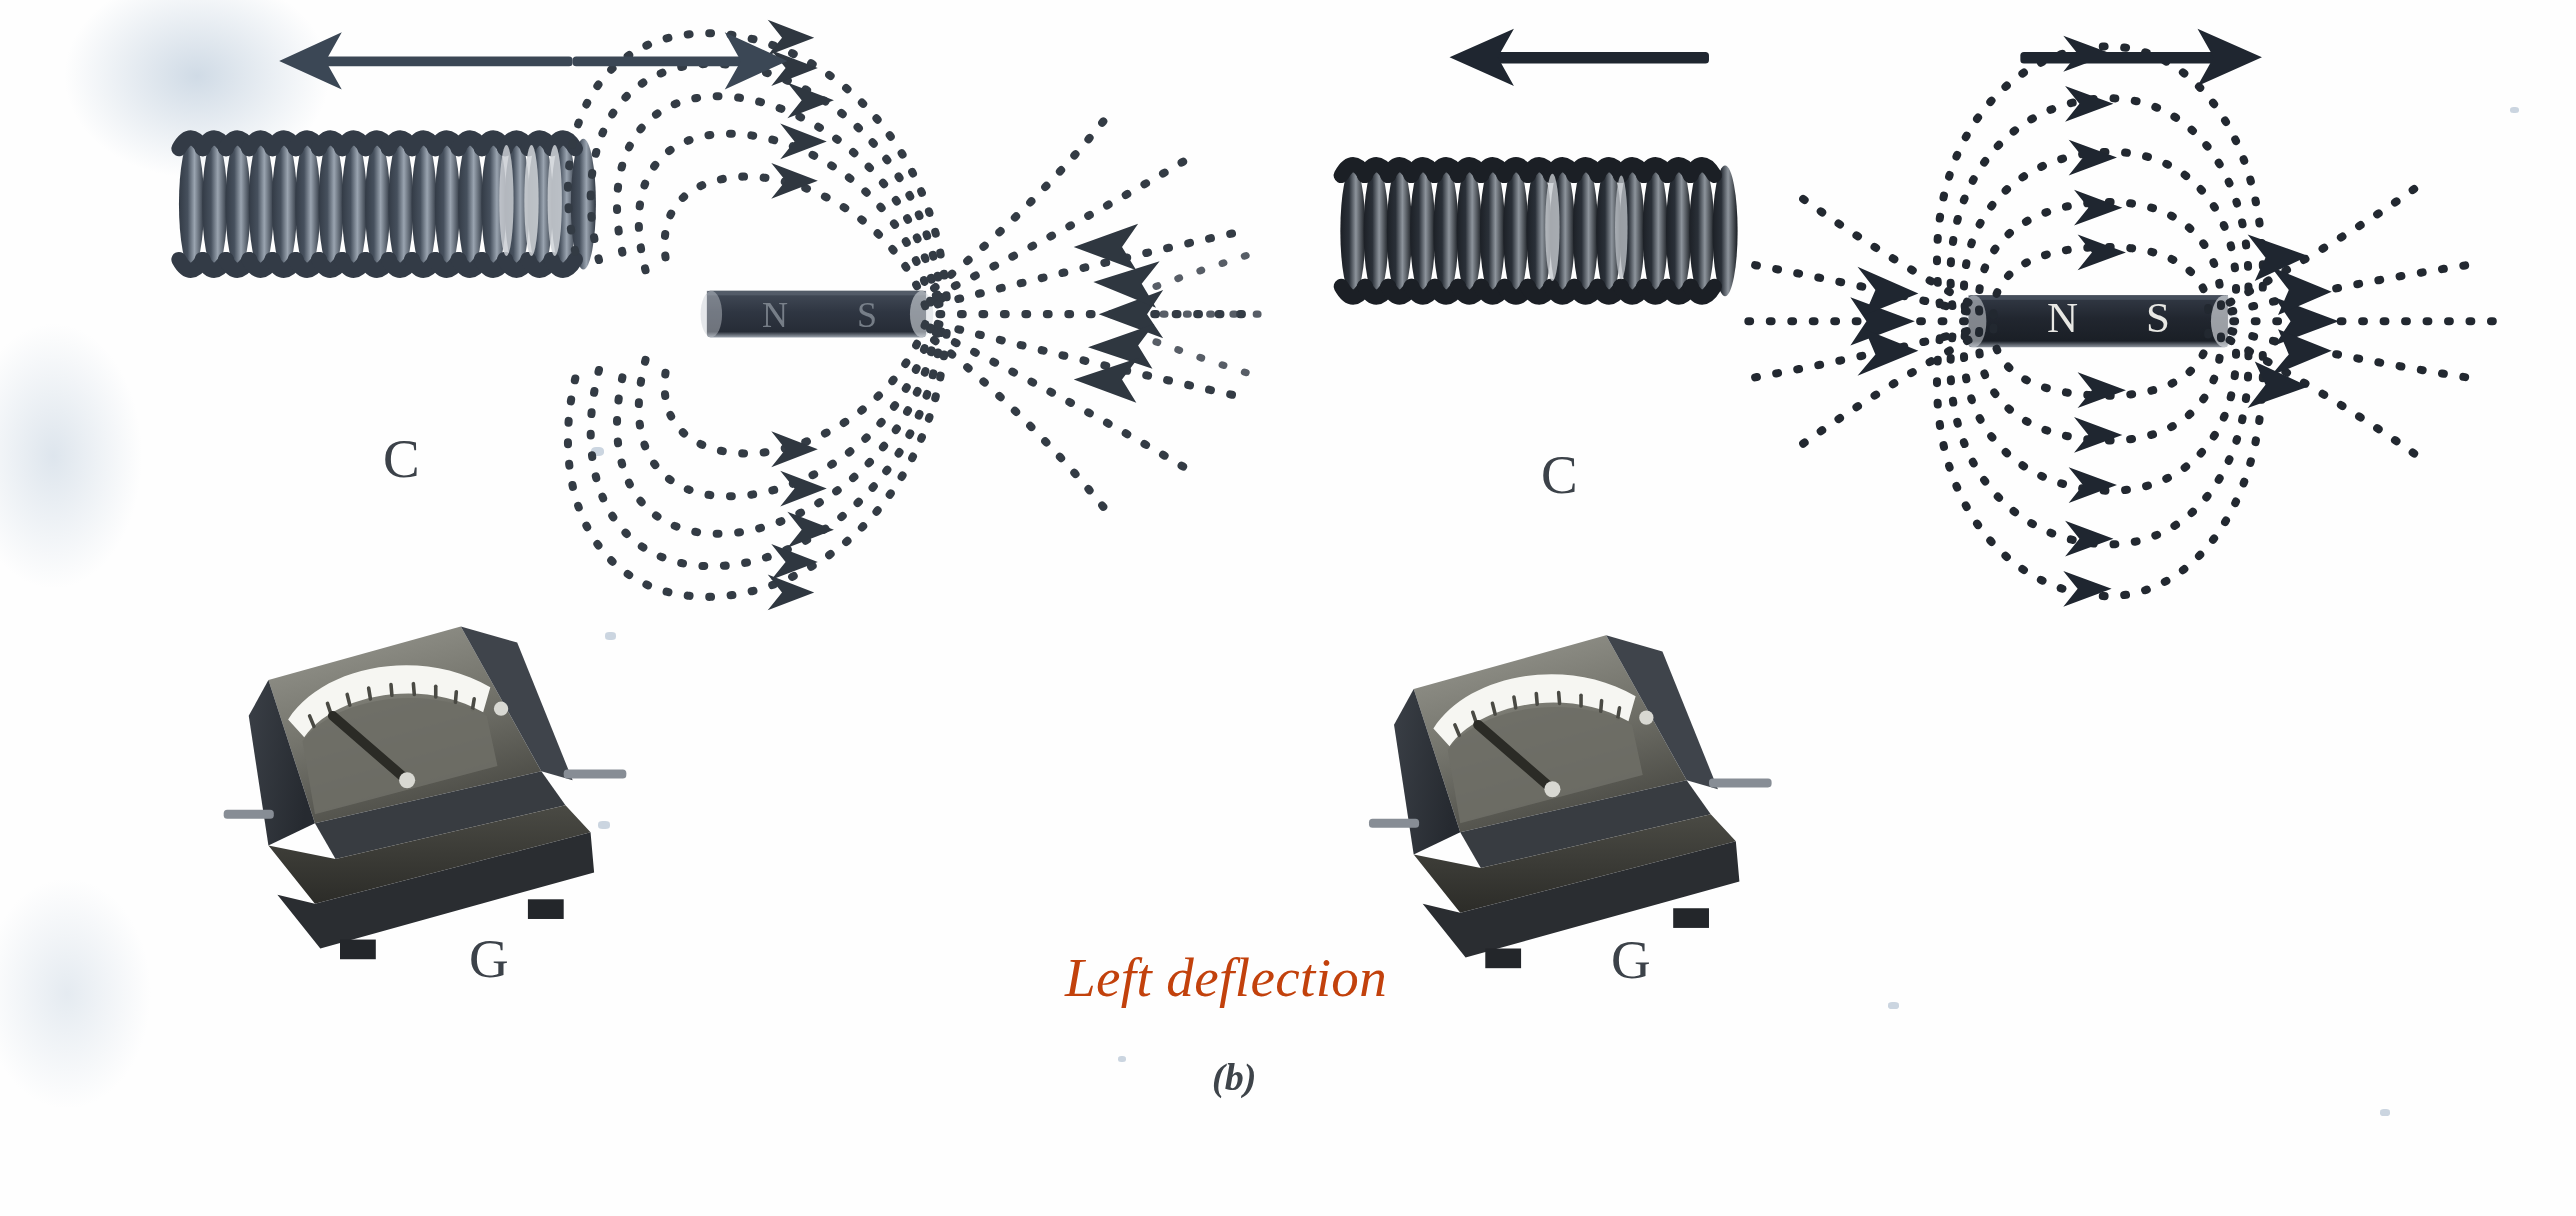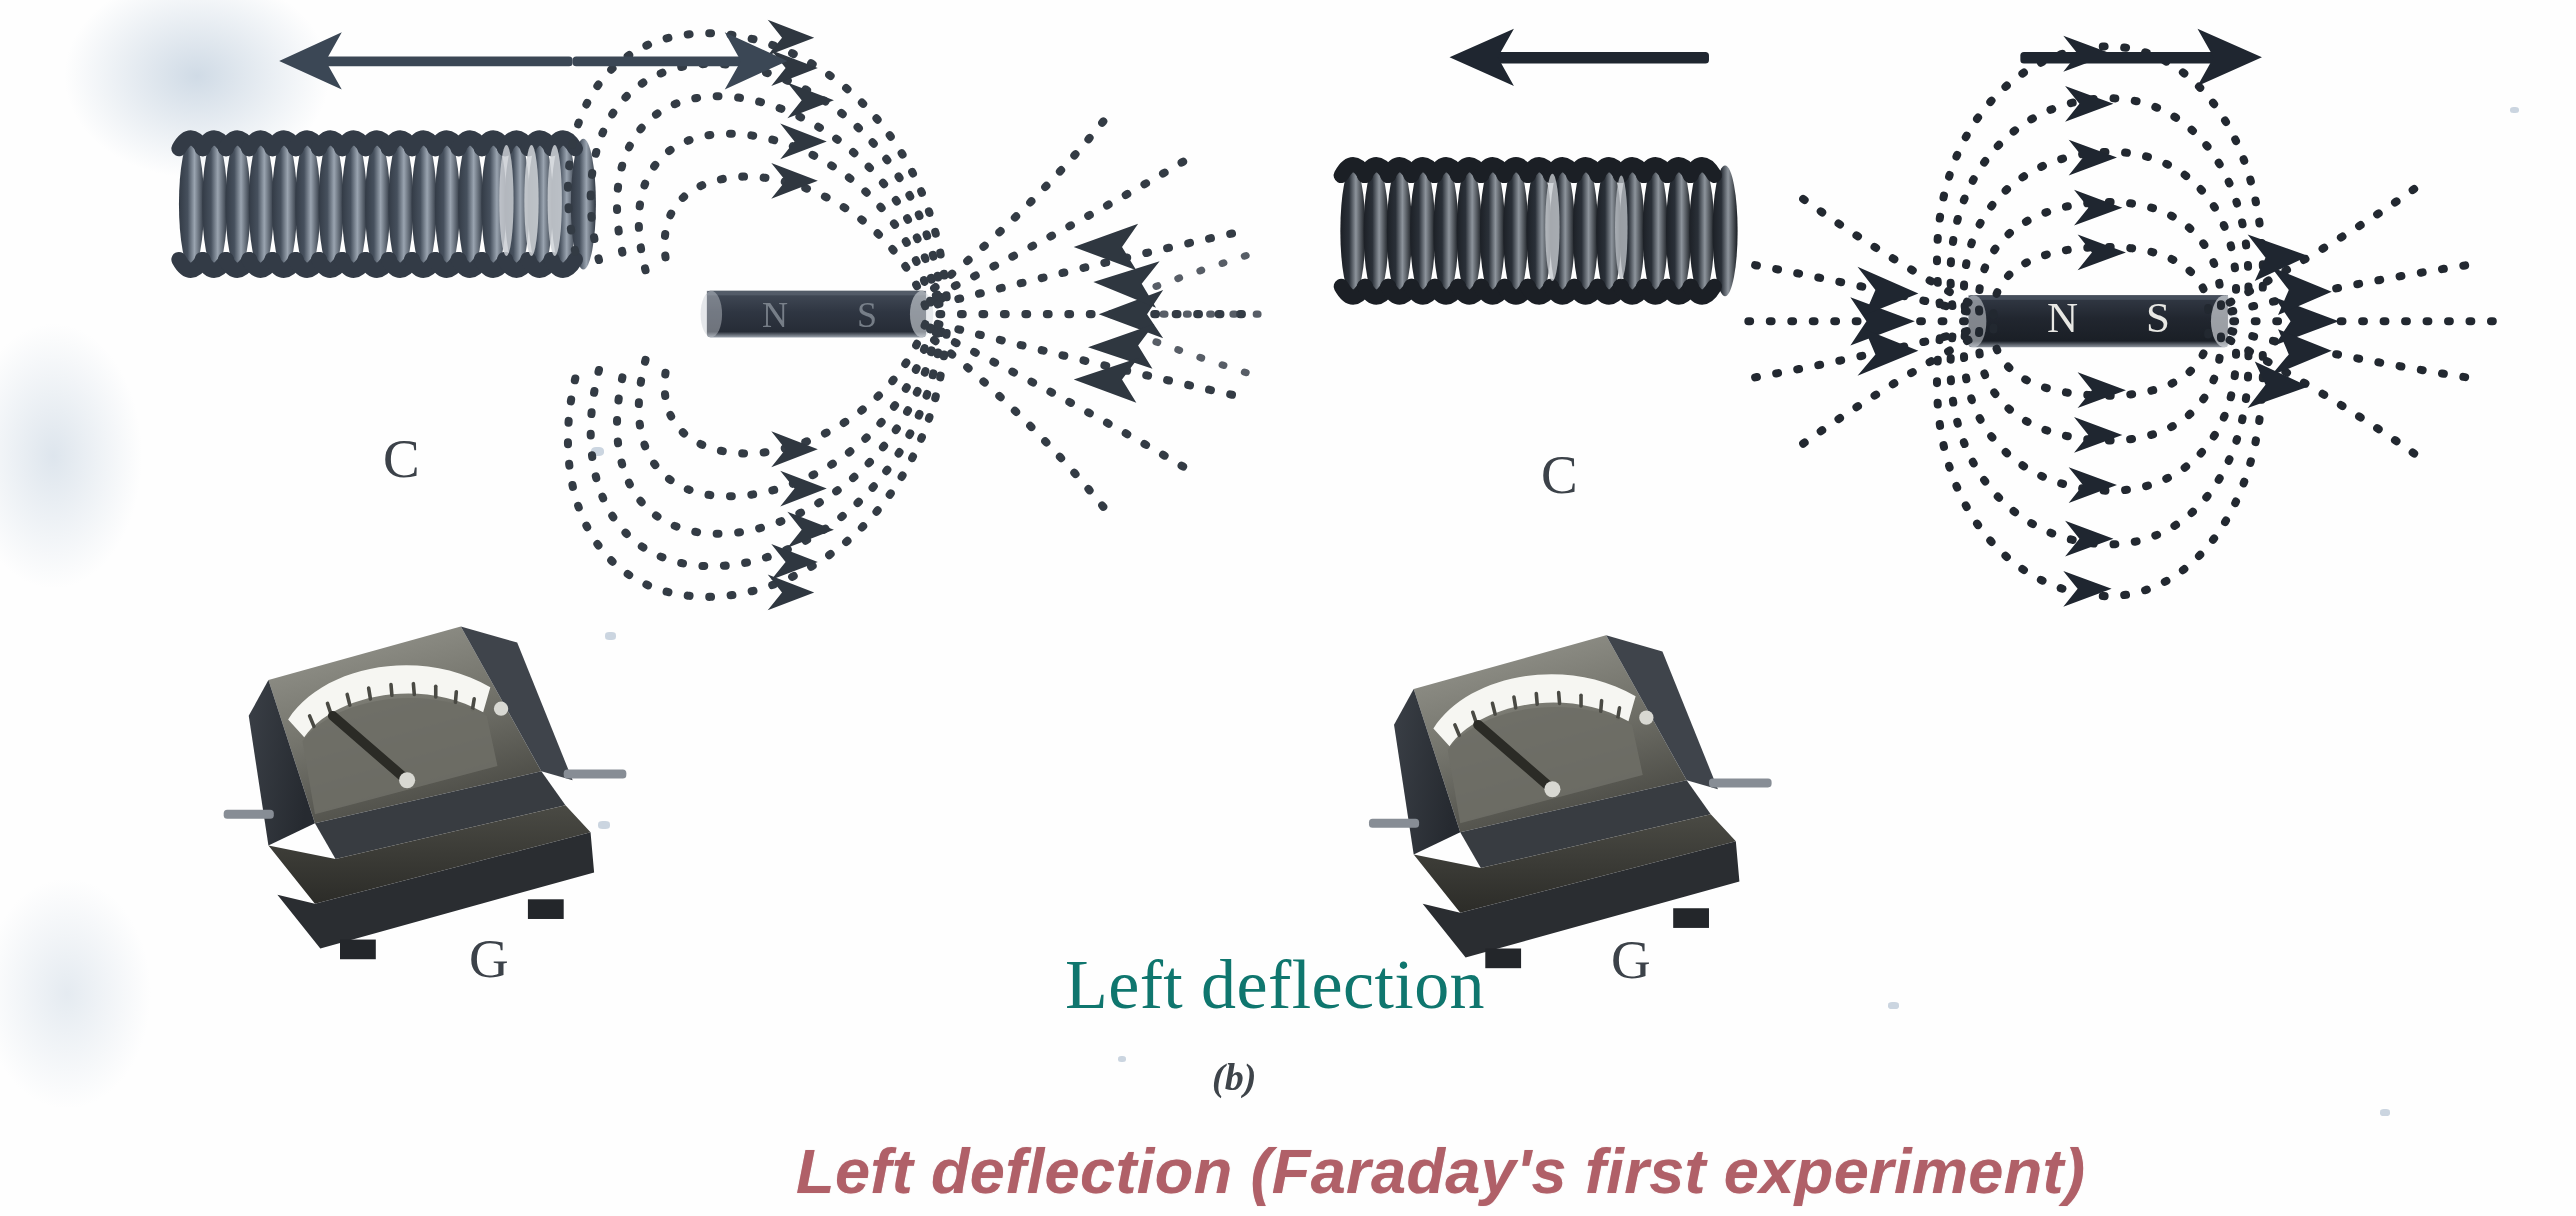--- a/index.html
+++ b/index.html
@@ -10,21 +10,21 @@
 
   .smudge{position:absolute;pointer-events:none;
           background:radial-gradient(ellipse at 50% 50%, rgba(170,190,210,.55), rgba(170,190,210,0) 70%);}
   .fleck{position:absolute;background:#b9c7d6;border-radius:40%;opacity:.75;pointer-events:none;}
 
   svg.layer{position:absolute;left:0;top:0;width:2576px;height:1217px;overflow:visible;}
 
   .lbl{position:absolute;font-family:"Liberation Serif",serif;color:#3b4148;
        line-height:1;white-space:nowrap;}
   .lbl-CG{font-size:55px;color:#3c4249;}
-  .lbl-mid{font-size:70px;color:#0f766e;letter-spacing:0.4px;}
+  .lbl-mid{font-size:55px;color:#c2410c;letter-spacing:0.4px;font-style:italic;}
   .lbl-b{font-size:38px;font-weight:bold;font-style:italic;color:#3e444a;}
   .caption{position:absolute;font-family:"Liberation Sans",sans-serif;
            font-size:63px;font-weight:bold;font-style:italic;
            color:#b06068;white-space:nowrap;letter-spacing:0.4px;
            text-shadow:0 0 0.9px rgba(176,96,104,.5);}
 
   .polelabel{position:absolute;font-family:"Liberation Serif",serif;
              color:#e8e8e4;font-size:43px;line-height:1;pointer-events:none;}
   .polelabel.faint{color:#8f97a0;opacity:.75;font-size:36px;}
 </style>
@@ -452,16 +452,15 @@
 
   <div class="lbl lbl-CG" style="left:383px;top:431px;">C</div>
   <div class="lbl lbl-CG" style="left:469px;top:931px;">G</div>
 
   <div class="lbl lbl-CG" style="left:1541px;top:447px;">C</div>
   <div class="lbl lbl-CG" style="left:1611px;top:932px;">G</div>
 
   <div class="lbl lbl-mid" style="left:1065px;top:950px;">Left deflection</div>
   <div class="lbl lbl-b" style="left:1212px;top:1058px;">(b)</div>
 
-  <div class="caption" style="left:796px;top:1135px;">Left deflection (Faraday's first experiment)</div>
 
 </div>
 
 
 </body></html>

